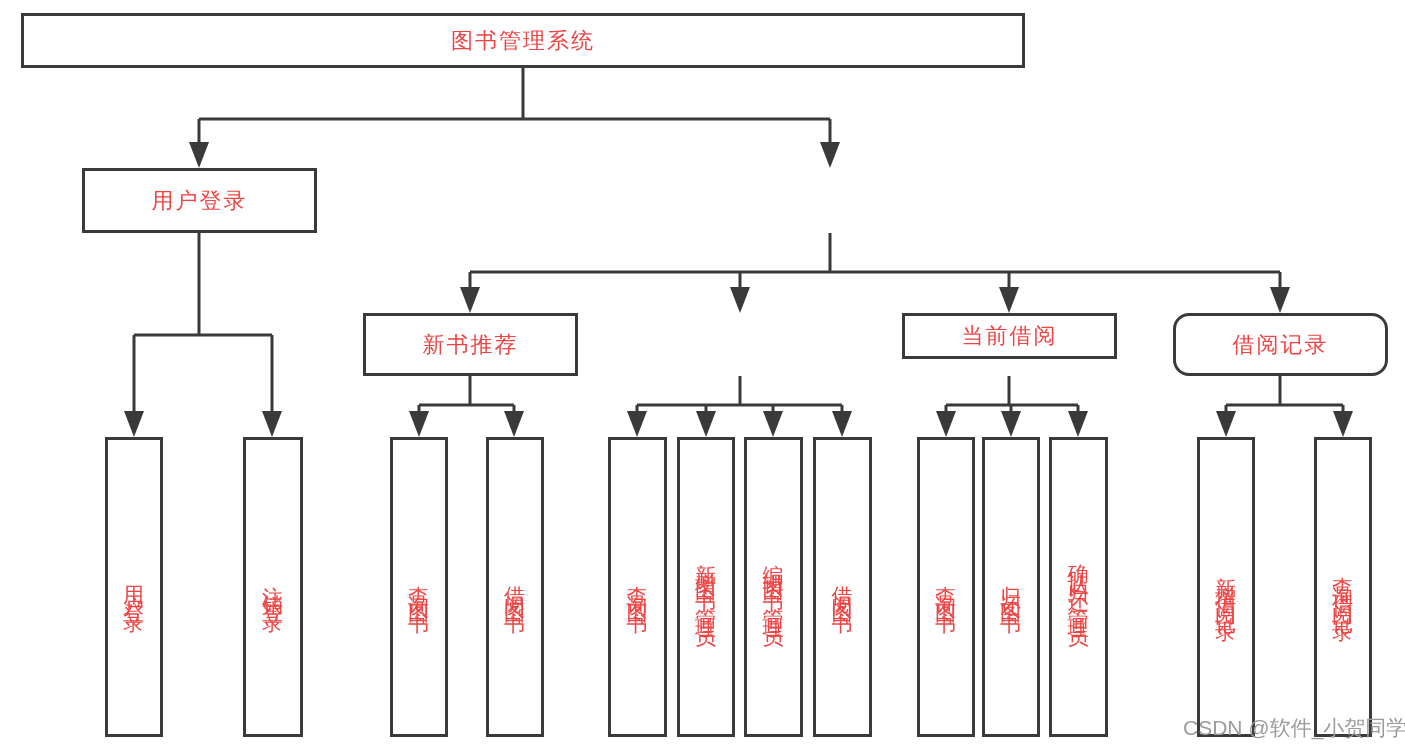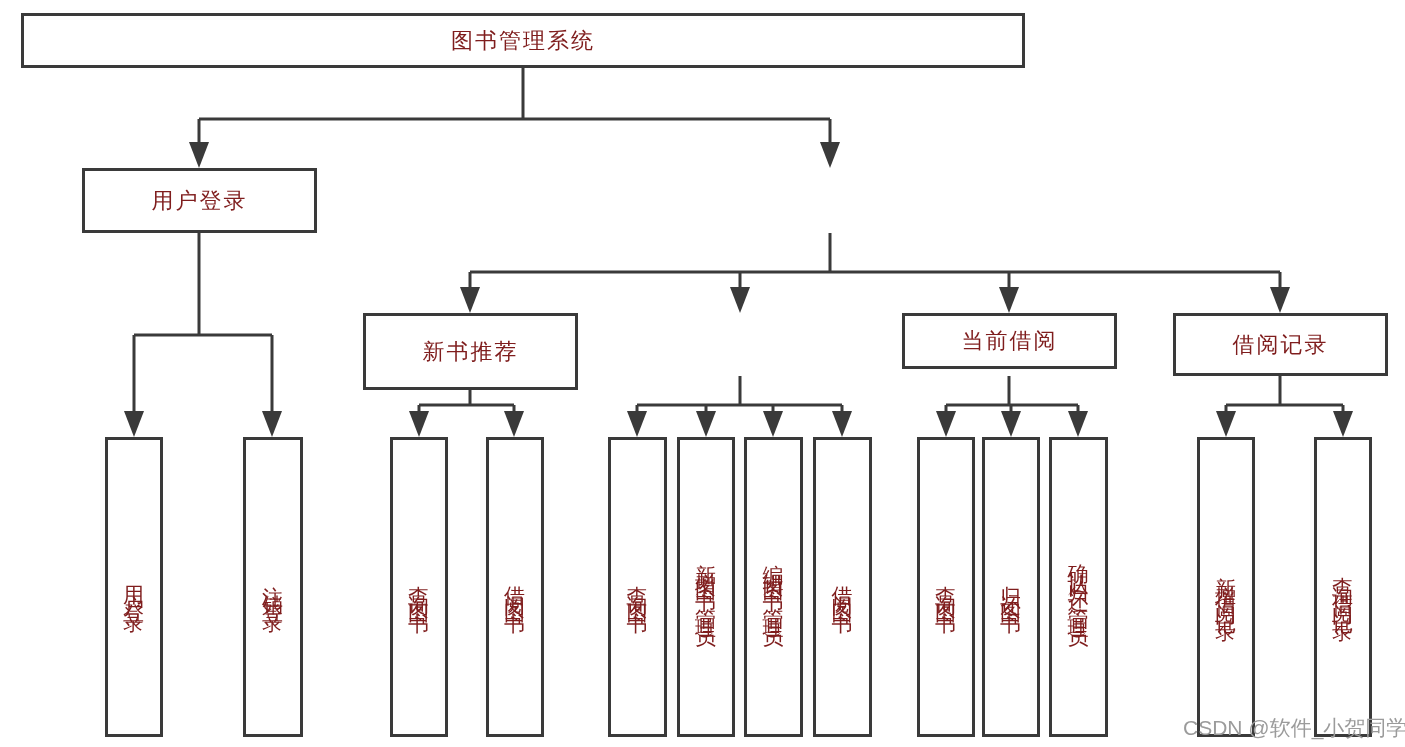--- a/index.html
+++ b/index.html
@@ -18,21 +18,21 @@
     width: 1405px; height: 747px;
     z-index: 1;
   }
   .box {
     position: absolute;
     background: #ffffff;
     border: 3px solid #3a3a3a;
     display: flex;
     align-items: center;
     justify-content: center;
-    color: #7f1d1d;
+    color: #ef4444;
     z-index: 2;
   }
   .hlabel {
     font-size: 22px;
     letter-spacing: 2px;
     white-space: nowrap;
   }
   .leaf {
     top: 437px;
     width: 58px;
@@ -98,27 +98,27 @@
   </svg>
 
   <div class="box" style="left:21px; top:13px; width:1004px; height:55px;">
     <span class="hlabel">图书管理系统</span>
   </div>
 
   <div class="box" style="left:82px; top:168px; width:235px; height:65px;">
     <span class="hlabel">用户登录</span>
   </div>
 
-  <div class="box" style="left:363px; top:313px; width:215px; height:77px;">
+  <div class="box" style="left:363px; top:313px; width:215px; height:63px;">
     <span class="hlabel">新书推荐</span>
   </div>
-  <div class="box" style="left:902px; top:313px; width:215px; height:56px;">
+  <div class="box" style="left:902px; top:313px; width:215px; height:46px;">
     <span class="hlabel">当前借阅</span>
   </div>
-  <div class="box" style="left:1173px; top:313px; width:215px; height:63px;">
+  <div class="box" style="left:1173px; top:313px; width:215px; height:63px;border-radius:16px;">
     <span class="hlabel">借阅记录</span>
   </div>
 
   <div class="box leaf" style="left:105px;">
     <span class="vtext">用户登录</span>
   </div>
   <div class="box leaf" style="left:243px; width:60px;">
     <span class="vtext">注销登录</span>
   </div>
 

